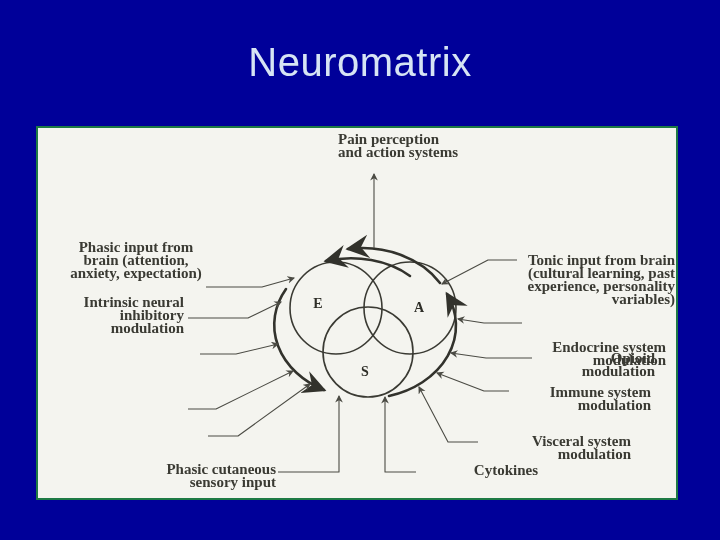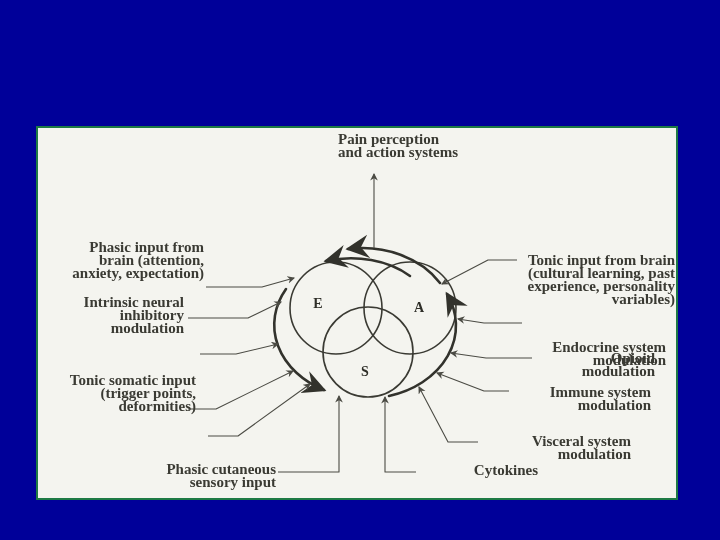--- a/index.html
+++ b/index.html
@@ -43,20 +43,21 @@
     font-family:"Liberation Serif", serif;
     font-weight:bold;font-size:14px;fill:#2e2e28;
     text-anchor:middle;
   }
 </style>
 </head>
 <body>
 
 <div class="slide">
 
+  <div class="slide-title">Neuromatrix</div>
 
   <div class="figure-panel">
 
     <svg class="diagram-svg" width="638" height="370" viewBox="0 0 638 370" xmlns="http://www.w3.org/2000/svg">
       <defs>
         <marker id="ah" markerWidth="10" markerHeight="10" refX="8" refY="4.5" orient="auto">
           <path d="M0,0 L9,4.5 L0,9 L3,4.5 Z" fill="#32322c"></path>
         </marker>
         <marker id="ahs" markerWidth="8" markerHeight="8" refX="6" refY="3.5" orient="auto">
           <path d="M0,0 L7,3.5 L0,7 L2.2,3.5 Z" fill="#4b4b44"></path>
@@ -89,28 +90,25 @@
       <path class="leader" d="M 378 344 L 347 344 L 347 269" marker-end="url(#ahs)"></path>
 
       <text class="core-letter" x="280" y="180">E</text>
       <text class="core-letter" x="381" y="184">A</text>
       <text class="core-letter" x="327" y="248">S</text>
     </svg>
 
     <div class="lbl lbl-top" style="left:300px;top:5px;width:140px;">Pain perception
 and action systems</div>
 
-    <div class="lbl lbl-left" style="left:30px;top:113px;width:136px;">Phasic input from
+    <div class="lbl lbl-left" style="left:30px;top:113px;width:136px;text-align:center;">Phasic input from
 brain (attention,
 anxiety, expectation)</div>
     <div class="lbl lbl-left" style="left:30px;top:168px;width:116px;">Intrinsic neural
 inhibitory modulation</div>
-    <div class="lbl lbl-left" style="left:30px;top:246px;width:128px;">Tonic somatic input
-(trigger points,
-deformities)</div>
     <div class="lbl lbl-left" style="left:100px;top:327px;width:138px;margin-top:8px;">Phasic cutaneous
 sensory input</div>
 
     <div class="lbl lbl-right" style="left:481px;top:126px;width:156px;">Tonic input from brain
 (cultural learning, past
 experience, personality
 variables)</div>
     <div class="lbl lbl-right" style="left:488px;top:189px;width:140px;margin-top:24px;">Endocrine system
 modulation</div>
     <div class="lbl lbl-right" style="left:497px;top:224px;width:120px;">Opioid

